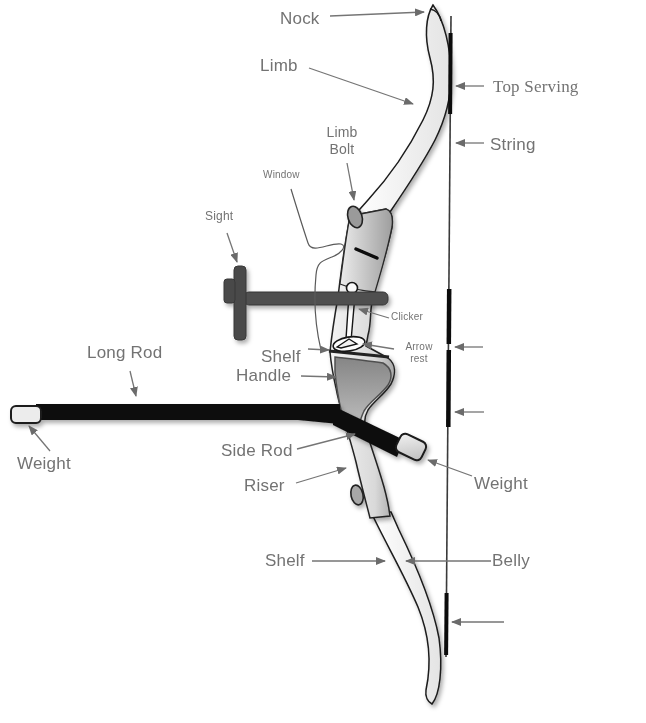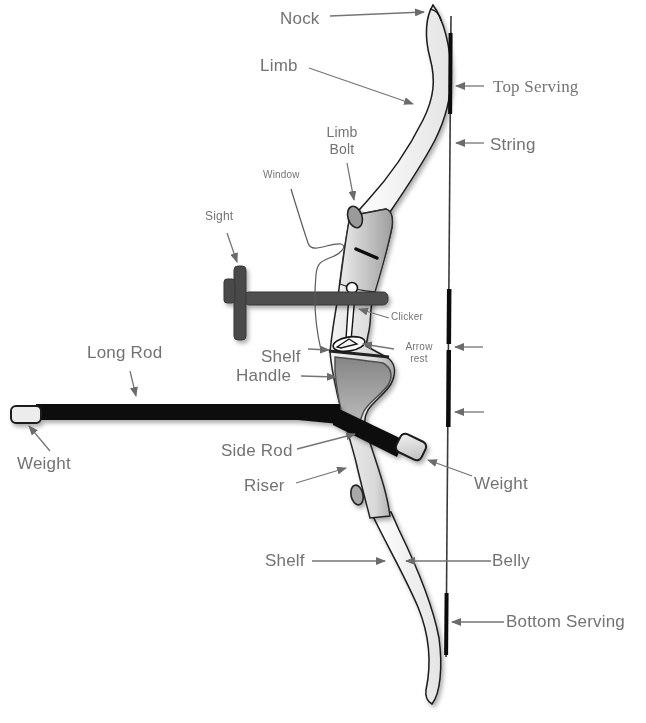--- a/index.html
+++ b/index.html
@@ -145,15 +145,14 @@
   <div class="lbl s15 ctr" style="left:392px;top:341px;width:54px;">Arrow
 rest</div>
   <div class="lbl" style="left:236px;top:366px;">Handle</div>
   <div class="lbl" style="left:87px;top:343px;">Long Rod</div>
   <div class="lbl" style="left:221px;top:441px;">Side Rod</div>
   <div class="lbl" style="left:17px;top:454px;">Weight</div>
   <div class="lbl" style="left:474px;top:474px;">Weight</div>
   <div class="lbl" style="left:244px;top:476px;">Riser</div>
   <div class="lbl" style="left:265px;top:551px;">Shelf</div>
   <div class="lbl" style="left:492px;top:551px;">Belly</div>
-  <div class="lbl" style="left:506px;top:612px;">Bottom Serving</div>
 
 </div>
 
 </body></html>

